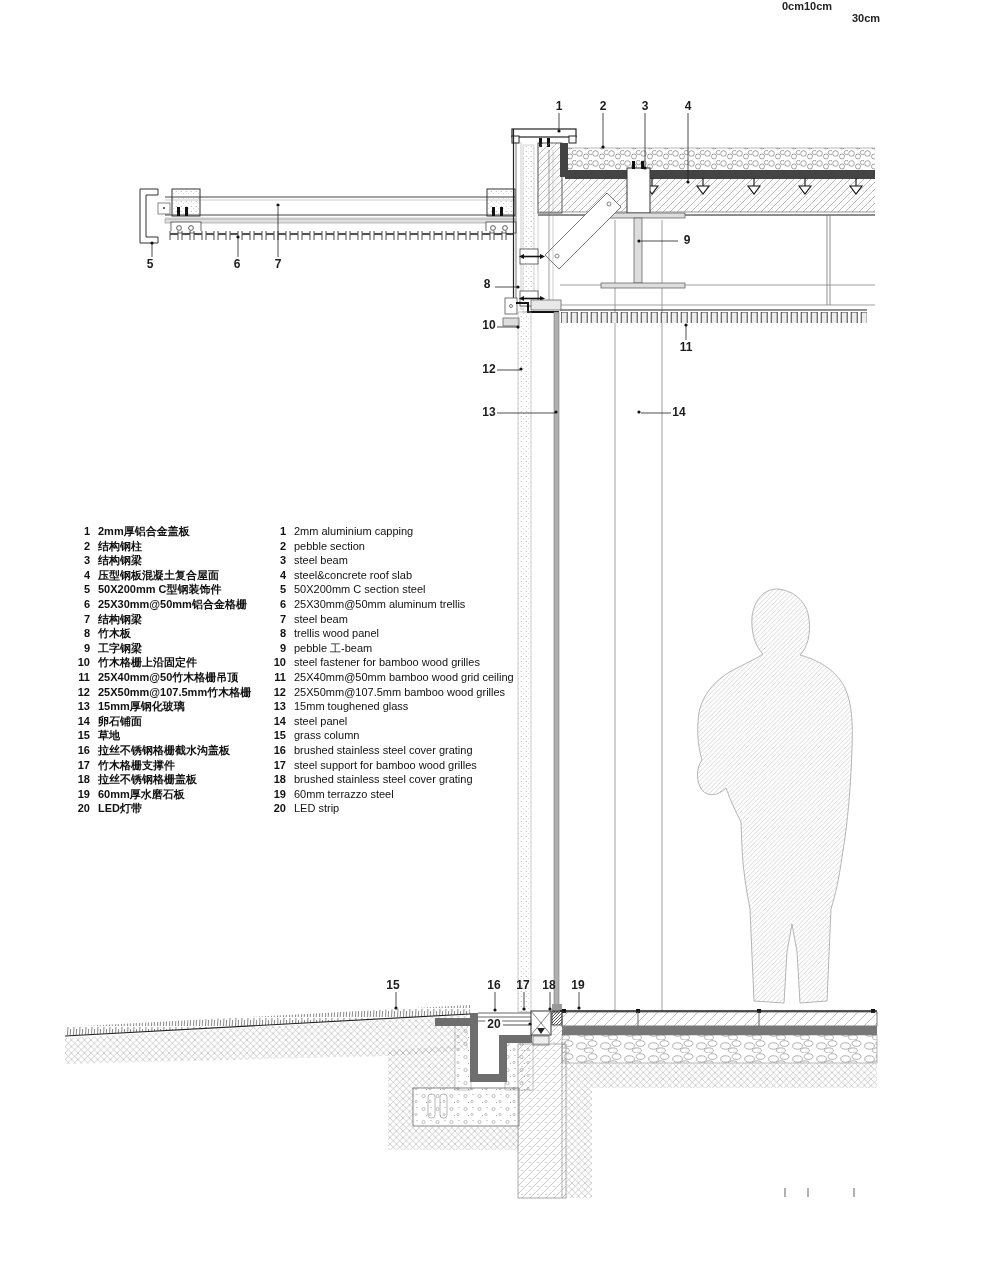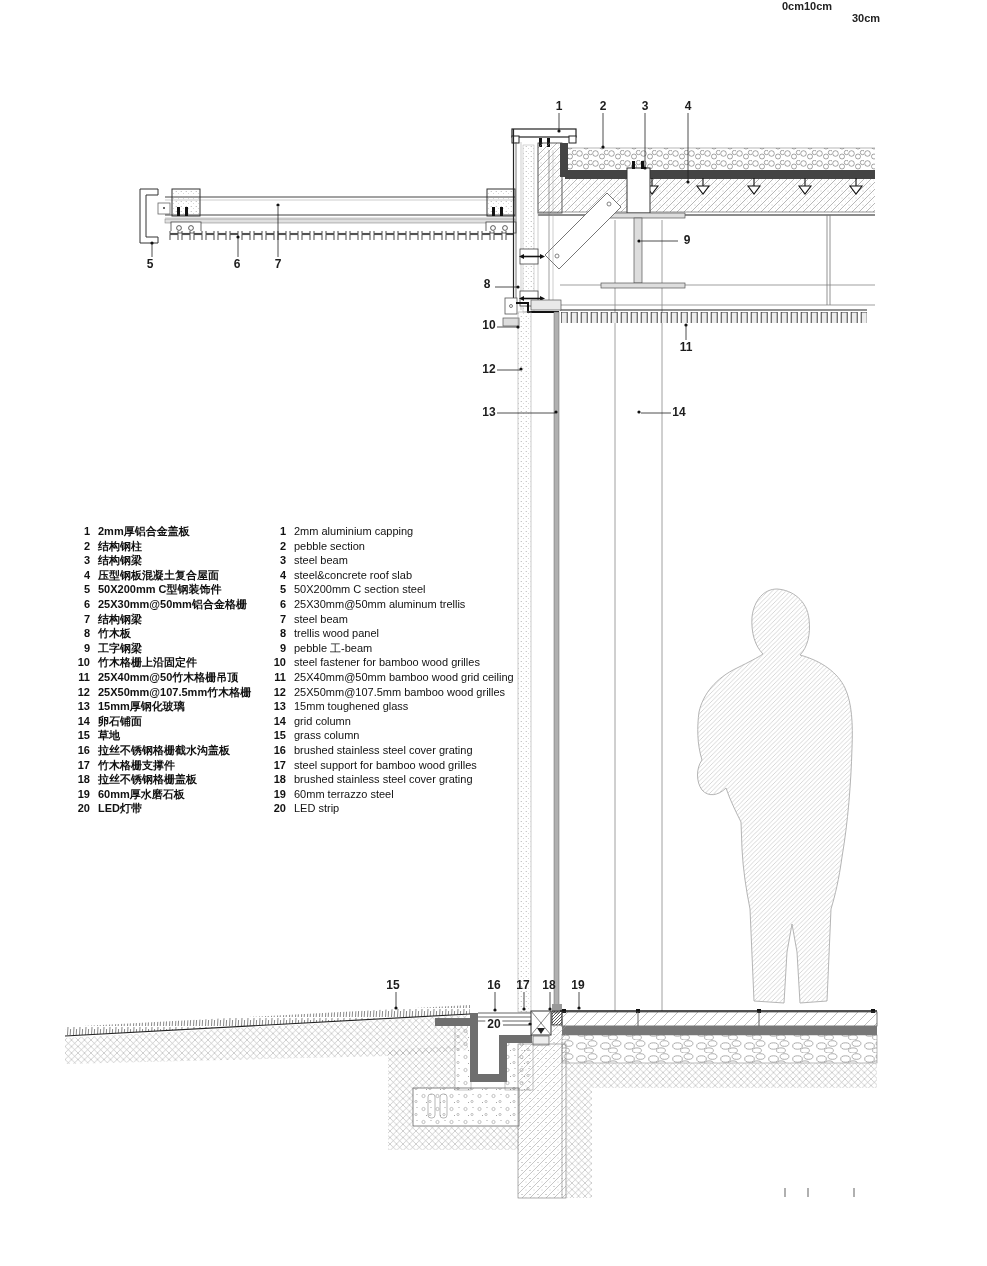--- a/index.html
+++ b/index.html
@@ -453,21 +453,21 @@
       <div class="legend-row">
     <span class="num">12</span>
     <span class="txt">25X50mm@107.5mm bamboo wood grilles</span>
   </div>
       <div class="legend-row">
     <span class="num">13</span>
     <span class="txt">15mm toughened glass</span>
   </div>
       <div class="legend-row">
     <span class="num">14</span>
-    <span class="txt">grid column</span>
+    <span class="txt">steel panel</span>
   </div>
       <div class="legend-row">
     <span class="num">15</span>
     <span class="txt">grass column</span>
   </div>
       <div class="legend-row">
     <span class="num">16</span>
     <span class="txt">brushed stainless steel cover grating</span>
   </div>
       <div class="legend-row">

